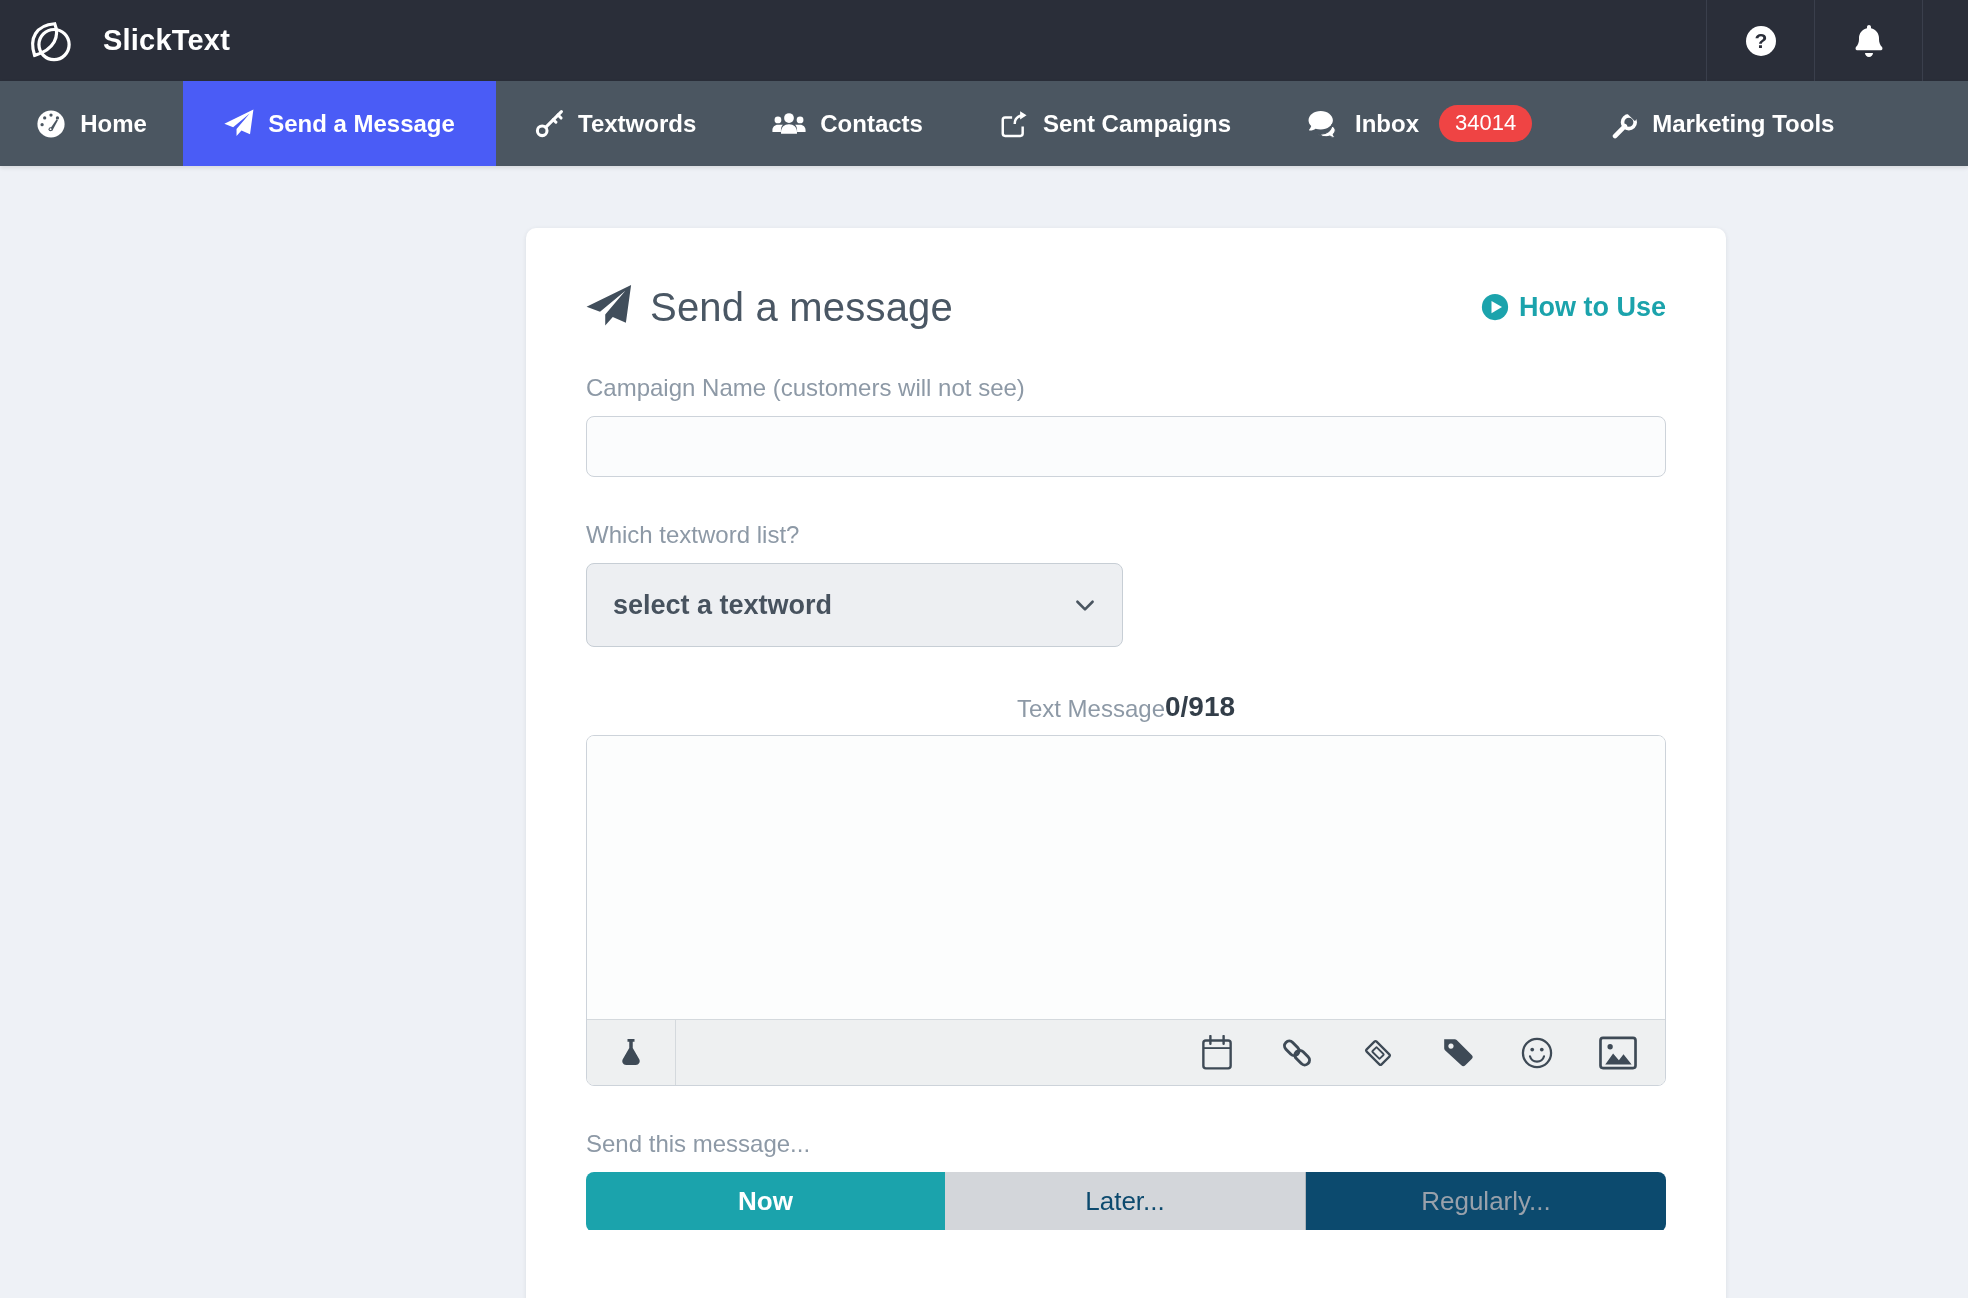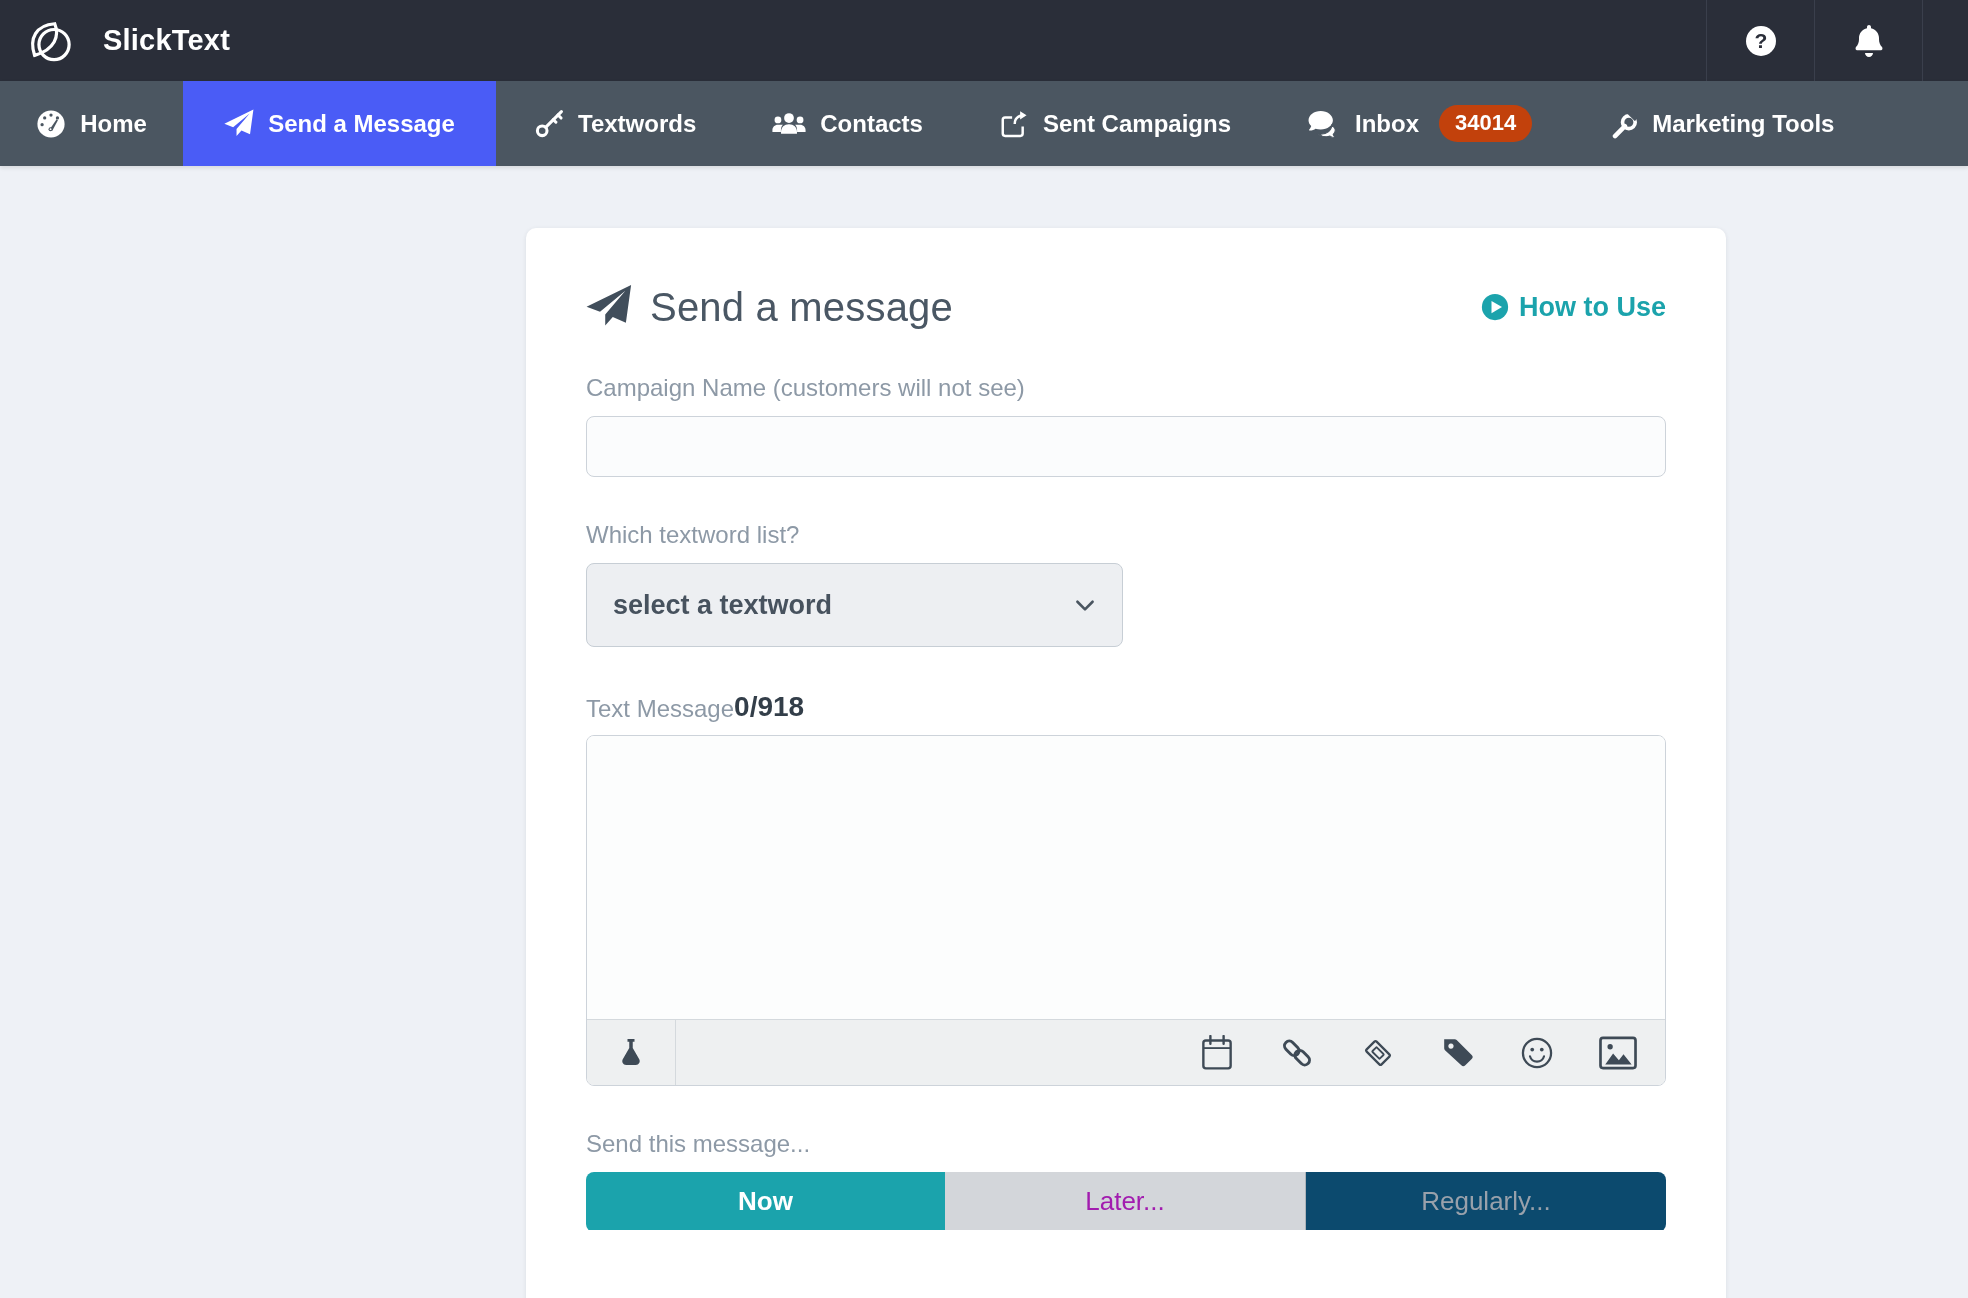--- a/index.html
+++ b/index.html
@@ -17,21 +17,21 @@
 
   
   .nav { height:85px; background:#4b5661; display:flex; align-items:stretch;
          box-shadow:0 2px 4px rgba(0,0,0,.10); position:relative; }
   .nav-item { display:flex; align-items:center; justify-content:center; gap:14px;
               padding:0 38px; color:#ffffff; font-size:24px; font-weight:bold; cursor:pointer;
               white-space:nowrap; }
   .nav-item.first { width:183px; padding:0; }
   .nav-item.active { background:#4a5cf6; width:313px; padding:0; }
   .nav-icon { flex:0 0 auto; display:flex; }
-  .badge { background:#c2410c; color:#ffffff; font-size:22px; font-weight:bold;
+  .badge { background:#ef4444; color:#ffffff; font-size:22px; font-weight:normal;
            border-radius:19px; padding:7px 16px 8px; margin-left:6px; line-height:1; }
 
   
   .card { position:absolute; left:526px; top:228px; width:1200px; height:1200px;
           background:#ffffff; border-radius:10px; box-shadow:0 1px 4px rgba(40,50,60,.10);
           padding:56px 60px 0 60px; }
 
   .card-header { display:flex; align-items:center; justify-content:space-between; }
   .card-title-wrap { display:flex; align-items:center; gap:18px; color:#414e5b; }
   .card-title { font-size:40px; font-weight:400; color:#4a5764; letter-spacing:.2px; }
@@ -41,21 +41,21 @@
   .field-label { color:#8d99a6; font-size:24px; margin-top:44px; margin-bottom:14px; }
   .text-input { width:1080px; height:61px; border:1.5px solid #cdd3da; border-radius:8px;
                 background:#fbfcfd; font-size:26px; color:#47525e; padding:0 20px;
                 font-family:"Liberation Sans", sans-serif; outline:none; }
 
   .select-box { width:537px; height:84px; border:1.5px solid #c7ced5; border-radius:8px;
                 background:#edeff2; display:flex; align-items:center; justify-content:space-between;
                 padding:0 24px 0 26px; cursor:pointer; }
   .select-value { font-size:27px; font-weight:bold; color:#47525e; }
 
-  .label-row { display:flex; align-items:flex-end; justify-content:flex-start;
+  .label-row { display:flex; align-items:flex-end; justify-content:center;
                margin-top:44px; margin-bottom:12px; width:1080px; }
   .label-row .field-label { margin:0; }
   .char-counter { color:#333e49; font-size:28px; font-weight:bold; }
 
   .composer { width:1080px; border:1.5px solid #cdd3da; border-radius:8px; overflow:hidden;
               background:#fcfdfd; }
   .composer textarea { display:block; width:100%; height:283px; border:none; resize:none;
                        background:#fcfdfd; outline:none; font-size:26px; color:#47525e;
                        padding:18px 20px; font-family:"Liberation Sans", sans-serif; }
   .composer-toolbar { height:66px; background:#eef0f1; border-top:1.5px solid #d4d9dd;
@@ -64,21 +64,21 @@
                 align-items:center; justify-content:center; cursor:pointer; }
   .toolbar-spacer { flex:1; }
   .toolbar-icons { display:flex; align-items:center; gap:45px; padding-right:28px; }
   .toolbar-icons > span { display:flex; cursor:pointer; }
 
   .segmented { width:1080px; height:60px; display:flex; border-radius:8px; overflow:hidden;
                margin-top:1px; }
   .seg-btn { border:none; font-size:26px; cursor:pointer; height:58px;
              font-family:"Liberation Sans", sans-serif; }
   .seg-now { width:359px; background:#1ba3ac; color:#ffffff; font-weight:bold; }
-  .seg-later { width:361px; background:#d3d6da; color:#a21caf; border-right:1px solid #aeb4ba; }
+  .seg-later { width:361px; background:#d3d6da; color:#0c4a6e; border-right:1px solid #aeb4ba; }
   .seg-regular { flex:1; background:#0c4a6e; color:#99a1ab; }
 
   svg { display:block; }
 </style>
 </head>
 <body>
 
 <header class="topbar">
   <div class="brand">
     <span>

